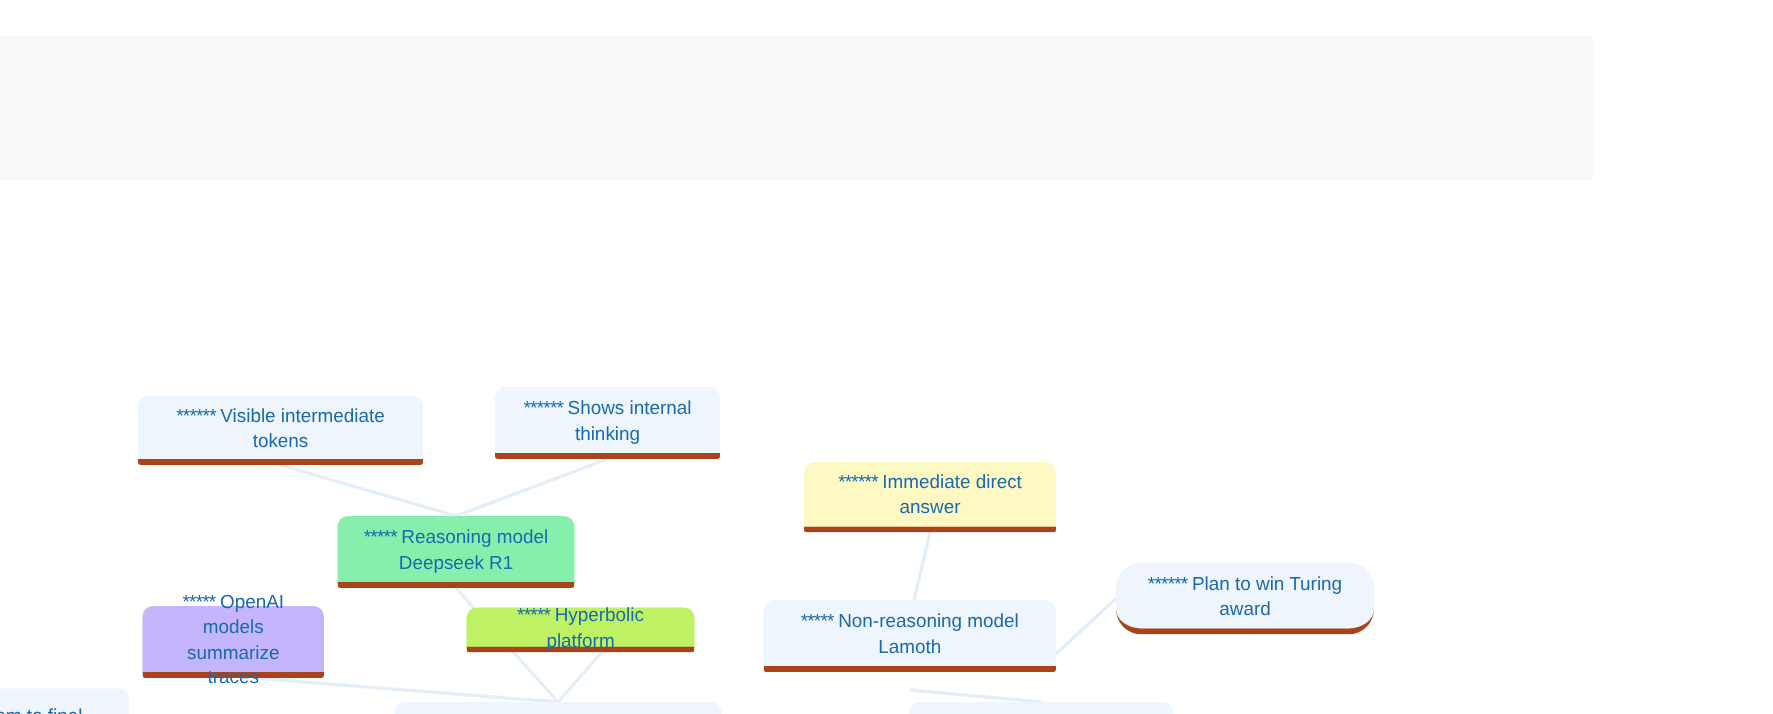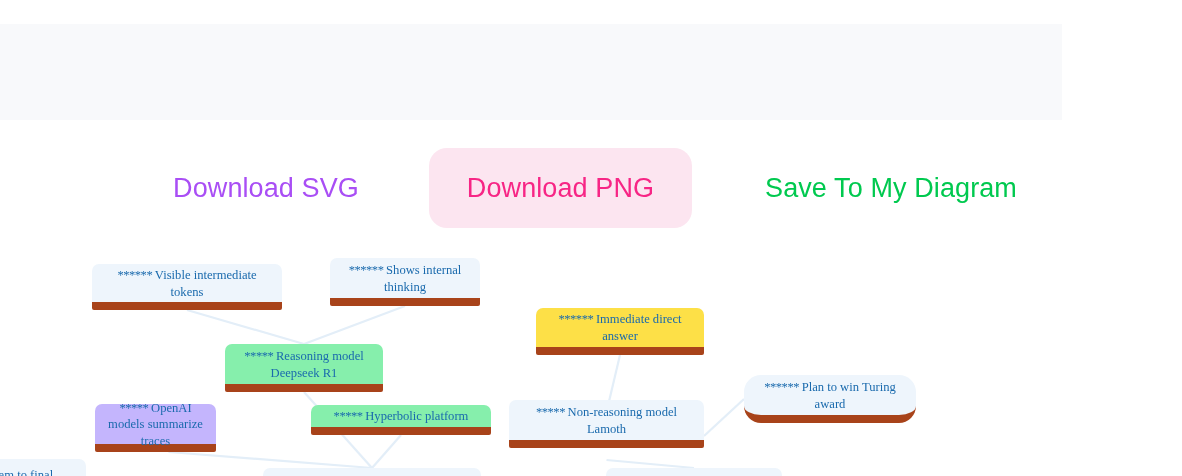--- a/index.html
+++ b/index.html
@@ -56,47 +56,42 @@
     overflow:hidden;
   }
   .edges{position:absolute;left:0;top:0;width:1182px;height:248px;}
 
   
   .node{
     position:absolute;
     box-sizing:border-box;
     background:#eef5fc;
     border-radius:7px 7px 2px 2px;
-    border-bottom:8px solid #be185d;
+    border-bottom:4px solid #be185d;
     display:flex;
     align-items:center;
     justify-content:center;
     text-align:center;
     padding:5px 11px 4px 11px;
-    font-family:Liberation Serif, serif;
+    font-family:Liberation Sans, sans-serif;
     font-size:12.6px;
     line-height:1.32;
     color:#1a6aad;
     cursor:pointer;
   }
   .node .ast{color:#1a6aad;letter-spacing:-.5px;}
   .node-txt{display:inline;}
 </style>
 </head>
 <body>
 
 <div id="app">
 
   <div class="header-band"></div>
 
-  <div class="toolbar">
-    <button class="tb-btn tb-svg">Download SVG</button>
-    <button class="tb-btn tb-png">Download PNG</button>
-    <button class="tb-btn tb-save">Save To My Diagram</button>
-  </div>
 
   <div class="canvas">
     <svg class="edges" viewBox="0 0 1182 248" preserveAspectRatio="none">
       <g id="edge-group" stroke="#e3eef8" stroke-width="2.2" fill="none">
           <line x1="187" y1="82" x2="304" y2="116" stroke="#e3eef8"></line>
           <line x1="405" y1="78" x2="304" y2="116" stroke="#e3eef8"></line>
           <line x1="620" y1="127" x2="606.5" y2="184" stroke="#e3eef8"></line>
           <line x1="744" y1="171" x2="704" y2="208" stroke="#e3eef8"></line>
           <line x1="168.5" y1="224" x2="372" y2="240" stroke="#e3eef8"></line>
           <line x1="401" y1="207" x2="372" y2="240" stroke="#e3eef8"></line>
@@ -104,33 +99,33 @@
           <line x1="606.5" y1="232" x2="694" y2="240" stroke="#e3eef8"></line>
         </g>
     </svg>
     <div id="node-layer">
         <div class="node" style="left: 92px; top: 36px; width: 190px; height: 46px; background: rgb(238, 245, 252); color: rgb(26, 106, 173); border-bottom-color: rgb(168, 67, 26);">
           <span class="node-txt"><span class="ast">****** </span>Visible intermediate tokens</span>
         </div>
         <div class="node" style="left: 330px; top: 30px; width: 150px; height: 48px; background: rgb(238, 245, 252); color: rgb(26, 106, 173); border-bottom-color: rgb(168, 67, 26); justify-content: center;">
           <span class="node-txt"><span class="ast">****** </span>Shows internal thinking</span>
         </div>
-        <div class="node" style="left: 536px; top: 80px; width: 168px; height: 47px; background: #fde047; color: rgb(26, 106, 173); border-bottom-color: rgb(168, 67, 26);">
+        <div class="node" style="left: 536px; top: 80px; width: 168px; height: 47px; background: #fef9c3; color: rgb(26, 106, 173); border-bottom-color: rgb(168, 67, 26);">
           <span class="node-txt"><span class="ast">****** </span>Immediate direct answer</span>
         </div>
         <div class="node" style="left: 225px; top: 116px; width: 158px; height: 48px; background: #86efac; color: rgb(26, 106, 173); border-bottom-color: rgb(168, 67, 26);">
           <span class="node-txt"><span class="ast">***** </span>Reasoning model Deepseek R1</span>
         </div>
         <div class="node" style="left: 744px; top: 147px; width: 172px; height: 48px; background: rgb(238, 245, 252); color: rgb(26, 106, 173); border-bottom-color: rgb(168, 67, 26); border-radius: 17px;">
           <span class="node-txt"><span class="ast">****** </span>Plan to win Turing award</span>
         </div>
         <div class="node" style="left: 95px; top: 176px; width: 121px; height: 48px; background: #c4b5fd; color: rgb(26, 106, 173); border-bottom-color: rgb(168, 67, 26);">
           <span class="node-txt"><span class="ast">***** </span>OpenAI models summarize traces</span>
         </div>
-        <div class="node" style="left: 311px; top: 177px; width: 180px; height: 30px; background: #86efac; color: rgb(26, 106, 173); border-bottom-color: rgb(168, 67, 26);">
+        <div class="node" style="left: 311px; top: 177px; width: 152px; height: 30px; background: #bef264; color: rgb(26, 106, 173); border-bottom-color: rgb(168, 67, 26);">
           <span class="node-txt"><span class="ast">***** </span>Hyperbolic platform</span>
         </div>
         <div class="node" style="left: 509px; top: 172px; width: 195px; height: 48px; background: rgb(238, 245, 252); color: rgb(26, 106, 173); border-bottom-color: rgb(168, 67, 26);">
           <span class="node-txt"><span class="ast">***** </span>Non-reasoning model Lamoth</span>
         </div>
         <div class="node" style="left: -44px; top: 231px; width: 130px; height: 40px; background: rgb(238, 245, 252); color: rgb(26, 106, 173); border-bottom-color: rgb(168, 67, 26);">
           <span class="node-txt">blem to final</span>
         </div>
         <div class="node" style="left: 263px; top: 240px; width: 218px; height: 40px; background: rgb(238, 245, 252); color: rgb(26, 106, 173); border-bottom-color: rgb(168, 67, 26);"></div>
         <div class="node" style="left: 606px; top: 240px; width: 176px; height: 40px; background: rgb(238, 245, 252); color: rgb(26, 106, 173); border-bottom-color: rgb(168, 67, 26);"></div>

